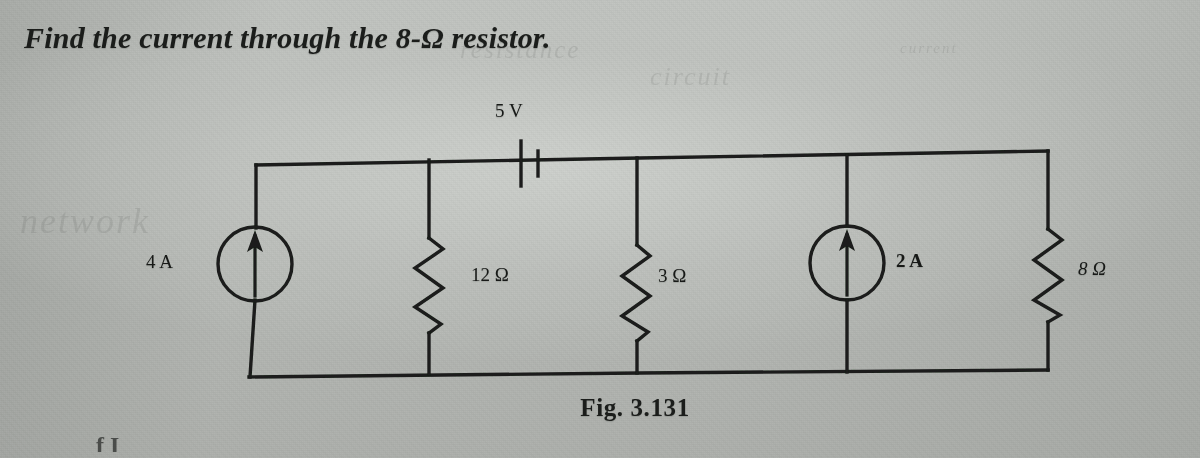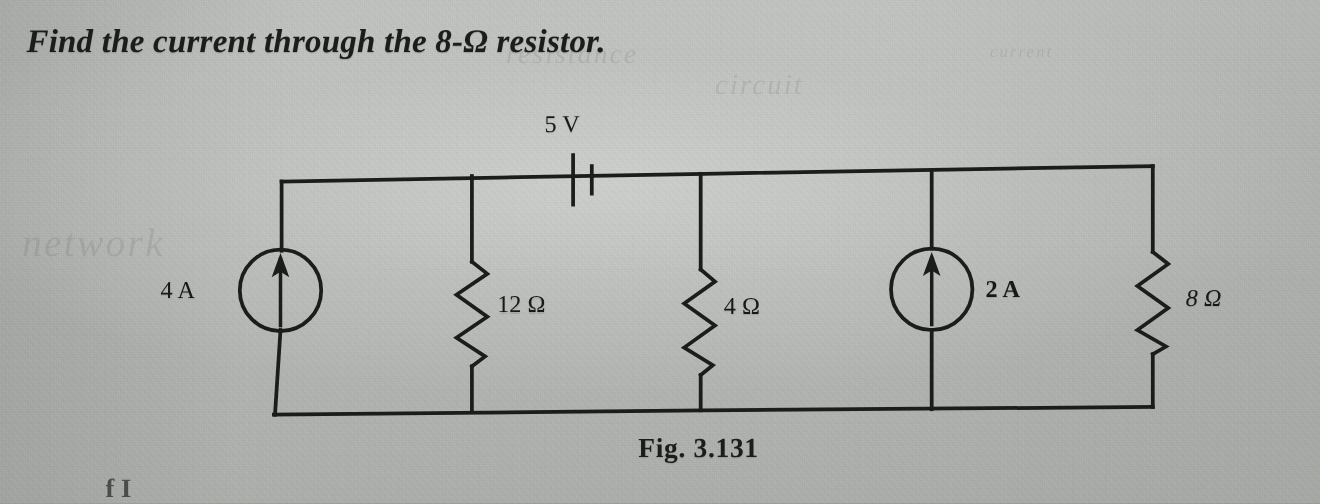--- a/index.html
+++ b/index.html
@@ -69,21 +69,21 @@
 
   #circuit {
     position: absolute;
     left: 0;
     top: 0;
     width: 1200px;
     height: 458px;
   }
   .clabel {
     position: absolute;
-    font-size: 22px;
+    font-size: 19px;
     color: #171917;
     font-family: "Liberation Serif", "DejaVu Serif", serif;
     white-space: nowrap;
     text-shadow: 0 1px 1px rgba(125,129,125,0.4);
   }
   #edge-ghost {
     position: absolute;
     left: 96px;
     top: 432px;
     font-size: 24px;
@@ -149,25 +149,25 @@
       <path d="M 847 295 L 847 235" stroke-width="3.2"></path>
       <path d="M 847 229 L 839 251 L 847 246 L 855 251 Z" fill="#1a1c1a" stroke="none"></path>
       <path d="M 847 300 L 847 372"></path>
 
       <path d="M 1048 229 L 1062 240 L 1034 260 L 1062 280 L 1034 300 L 1060 315 L 1048 322"></path>
     </g>
   </svg>
 
   <div class="clabel" style="left:146px; top:251px;">4 A</div>
 
-  <div class="clabel" style="left:452px; top:264px;text-align:center;">12 Ω</div>
+  <div class="clabel" style="left:471px; top:264px;text-align:center;">12 Ω</div>
 
   <div class="clabel" style="left:495px; top:100px;">5 V</div>
 
-  <div class="clabel" style="left:658px; top:265px;">4 Ω</div>
+  <div class="clabel" style="left:658px; top:265px;">3 Ω</div>
 
   <div class="clabel" style="left:896px; top:250px;font-weight:bold;">2 A</div>
 
   <div class="clabel" style="left:1078px; top:258px;font-style:italic;">8 Ω</div>
 
   <div id="caption">Fig. 3.131</div>
 
   <div id="edge-ghost">f I</div>
 
 </div>

